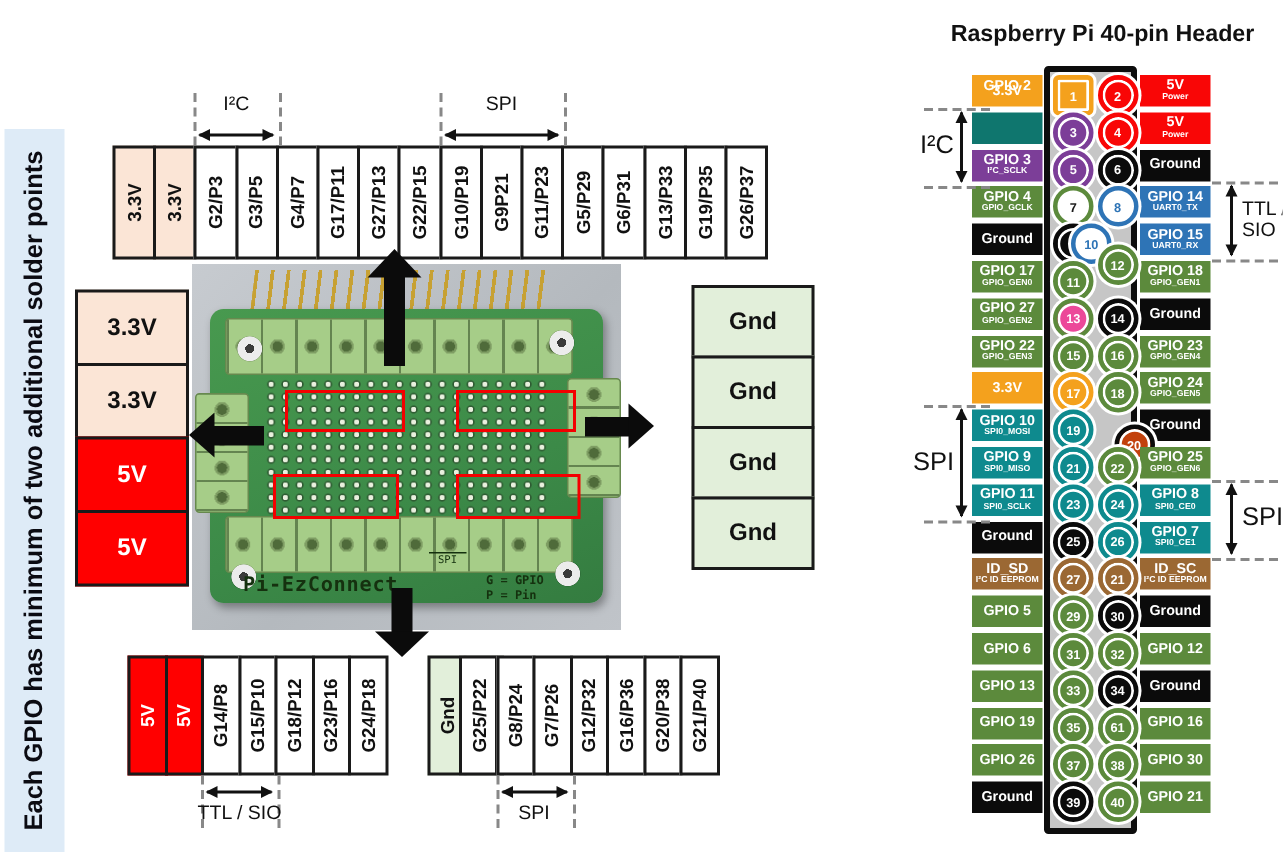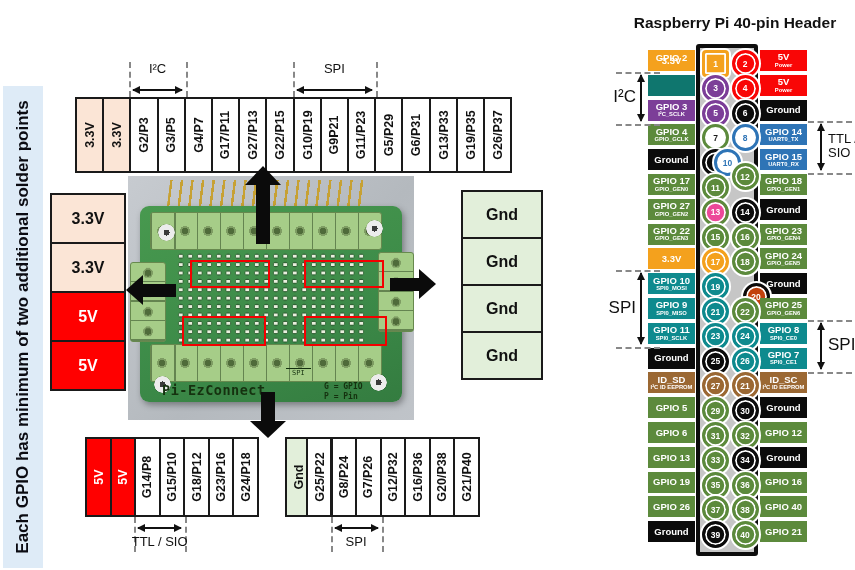--- a/index.html
+++ b/index.html
@@ -413,26 +413,26 @@
       </div>
       <div class="pin" style="left: 702px; top: 446.8px; border-color: rgb(92, 138, 60); background: rgb(92, 138, 60); color: rgb(255, 255, 255);">33</div>
       <div class="pin" style="left: 731.5px; top: 446.8px; border-color: rgb(11, 11, 11); background: rgb(11, 11, 11); color: rgb(255, 255, 255);">34</div>
       <div class="plabel" style="left: 648px; top: 471.6px; background: rgb(92, 138, 60);">
         <span class="main">GPIO 19</span>
       </div>
       <div class="plabel" style="left: 760px; top: 471.6px; background: rgb(92, 138, 60);">
         <span class="main">GPIO 16</span>
       </div>
       <div class="pin" style="left: 702px; top: 471.6px; border-color: rgb(92, 138, 60); background: rgb(92, 138, 60); color: rgb(255, 255, 255);">35</div>
-      <div class="pin" style="left: 731.5px; top: 471.6px; border-color: rgb(92, 138, 60); background: rgb(92, 138, 60); color: rgb(255, 255, 255);">36</div>
+      <div class="pin" style="left: 731.5px; top: 471.6px; border-color: rgb(92, 138, 60); background: rgb(92, 138, 60); color: rgb(255, 255, 255);">61</div>
       <div class="plabel" style="left: 648px; top: 496.4px; background: rgb(92, 138, 60);">
         <span class="main">GPIO 26</span>
       </div>
       <div class="plabel" style="left: 760px; top: 496.4px; background: rgb(92, 138, 60);">
-        <span class="main">GPIO 40</span>
+        <span class="main">GPIO 30</span>
       </div>
       <div class="pin" style="left: 702px; top: 496.4px; border-color: rgb(92, 138, 60); background: rgb(92, 138, 60); color: rgb(255, 255, 255);">37</div>
       <div class="pin" style="left: 731.5px; top: 496.4px; border-color: rgb(92, 138, 60); background: rgb(92, 138, 60); color: rgb(255, 255, 255);">38</div>
       <div class="plabel" style="left: 648px; top: 521.2px; background: rgb(11, 11, 11);">
         <span class="main">Ground</span>
       </div>
       <div class="plabel" style="left: 760px; top: 521.2px; background: rgb(92, 138, 60);">
         <span class="main">GPIO 21</span>
       </div>
       <div class="pin" style="left: 702px; top: 521.2px; border-color: rgb(11, 11, 11); background: rgb(11, 11, 11); color: rgb(255, 255, 255);">39</div>

